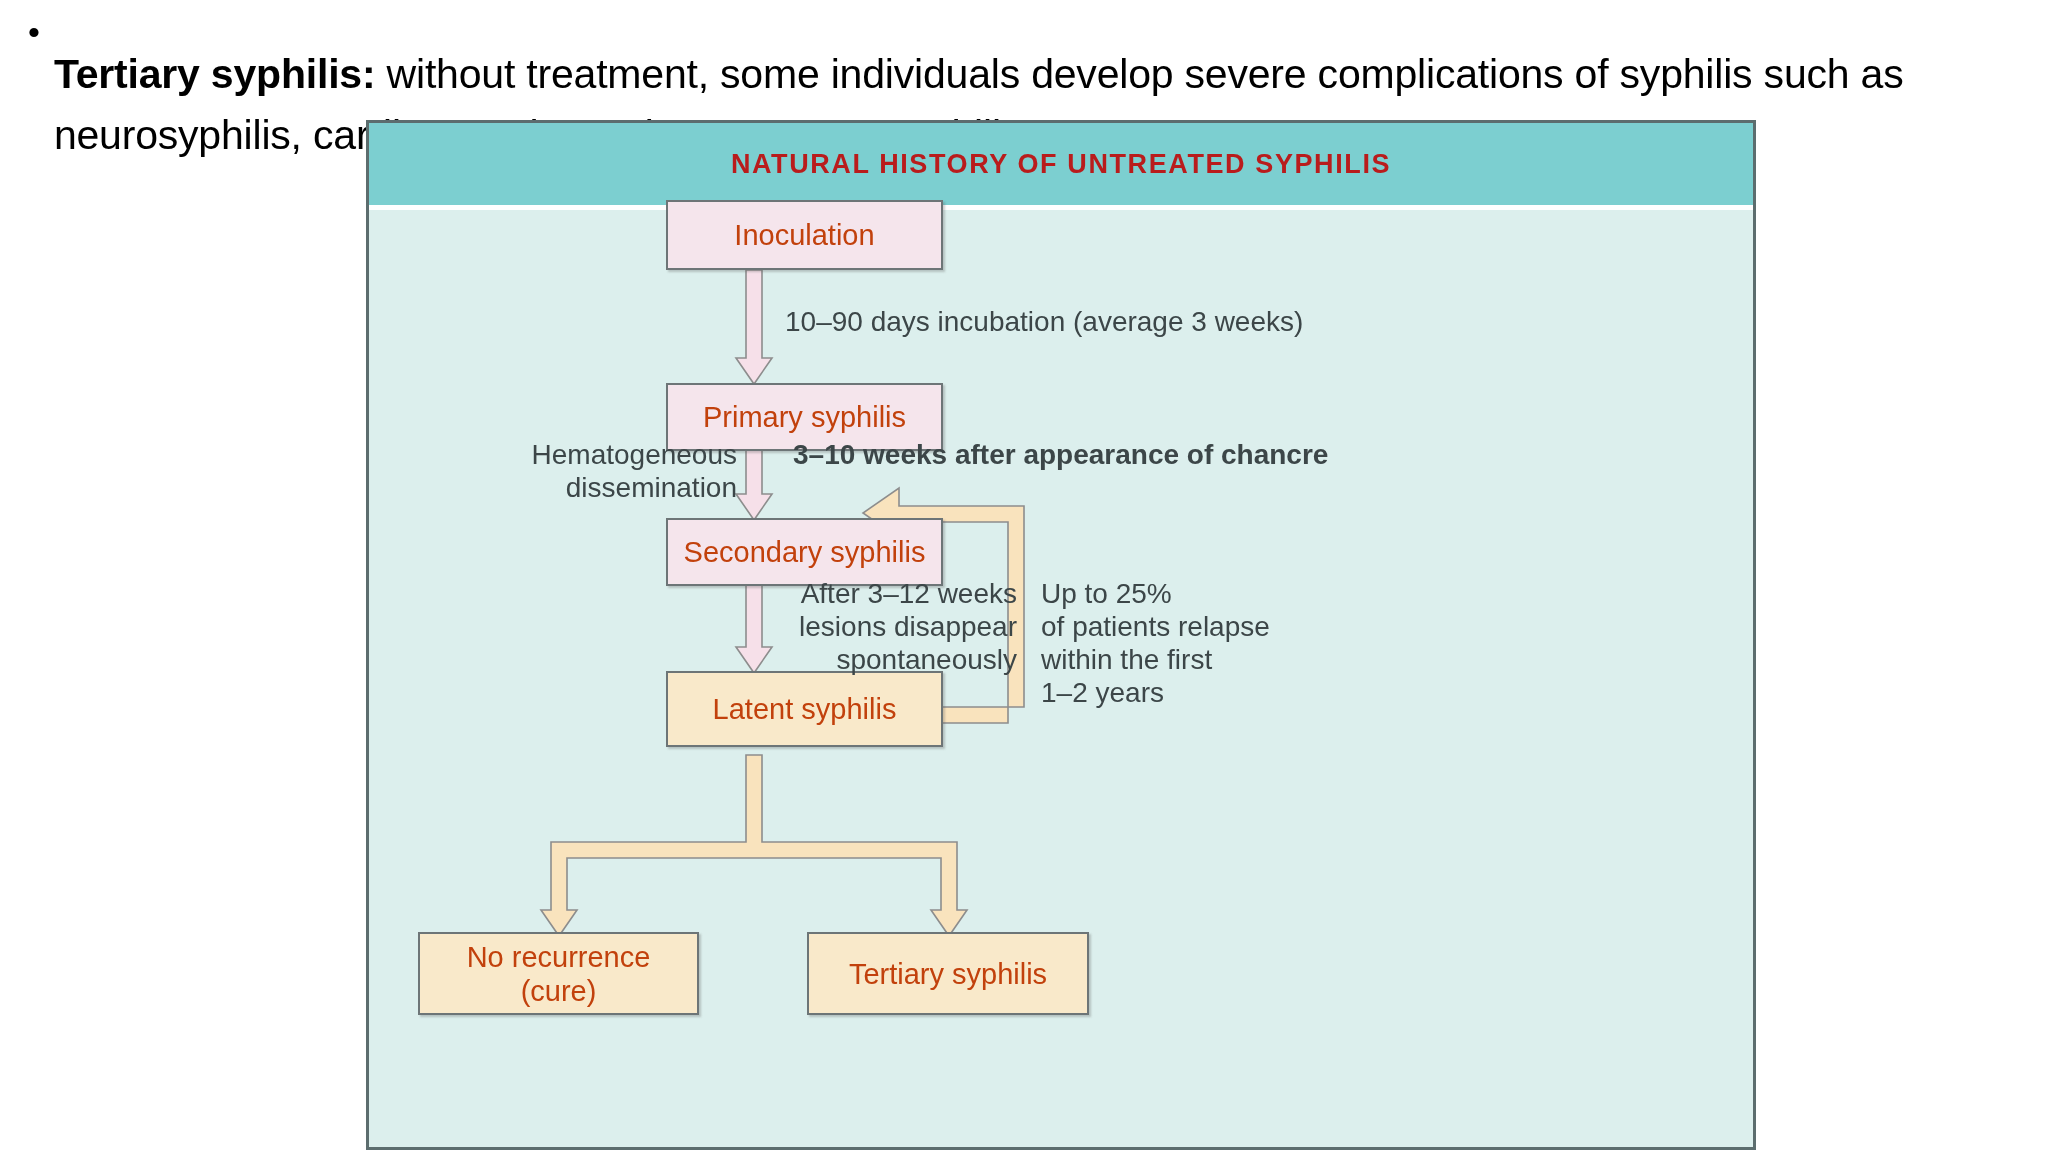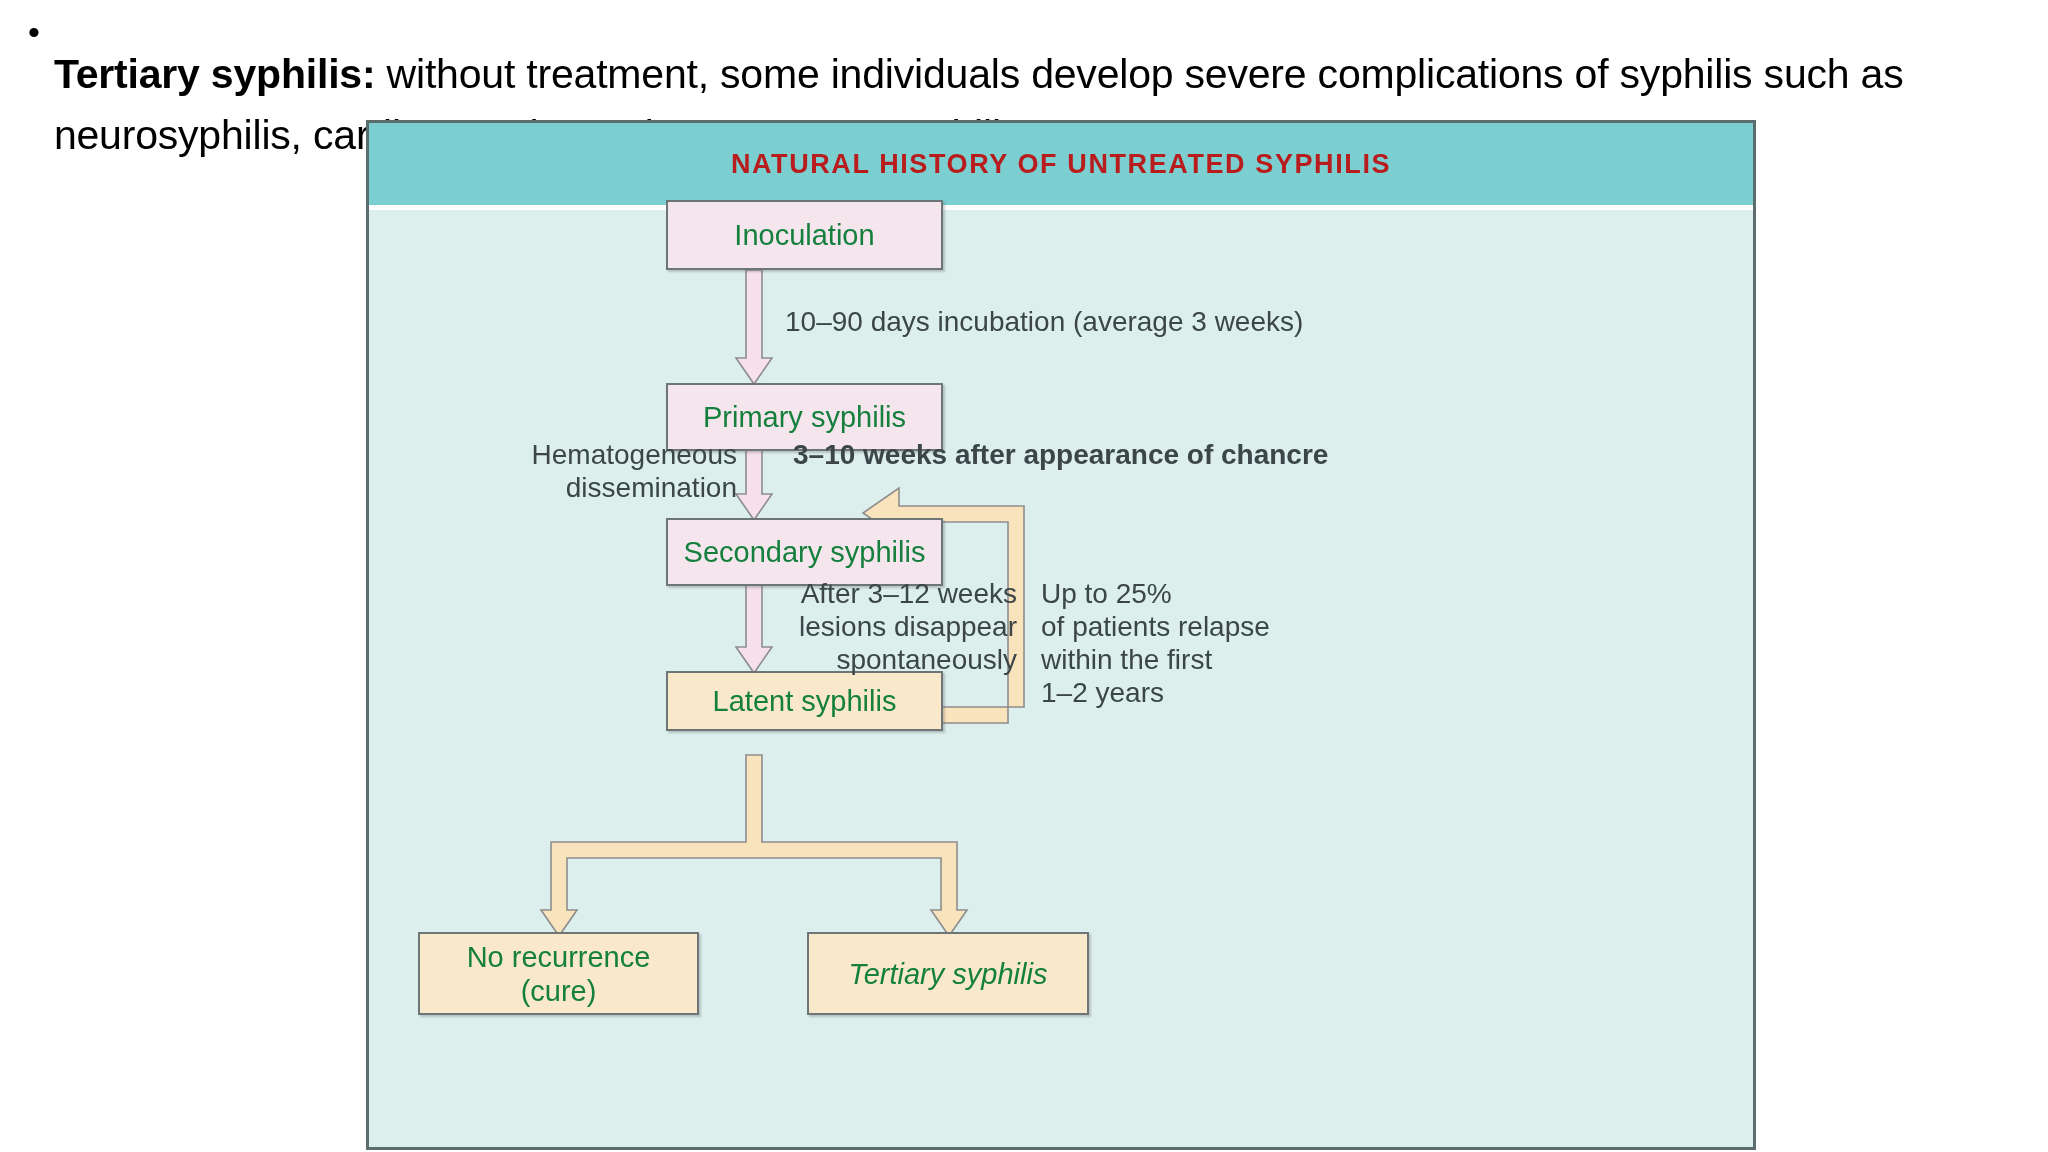--- a/index.html
+++ b/index.html
@@ -94,21 +94,21 @@
 
   
   .node {
     position: absolute;
     box-sizing: border-box;
     border: 2px solid #6d7577;
     display: flex;
     align-items: center;
     justify-content: center;
     text-align: center;
-    color: #15803d;
+    color: #c2410c;
     font-size: 29px;
     line-height: 34px;
     box-shadow: 2px 2px 2px rgba(90,90,90,0.30);
   }
   .node.pink  { background: #f5e5ec; }
   .node.cream { background: #f9e9ca; }
 
   
   .elabel {
     position: absolute;
@@ -157,30 +157,30 @@
     </div>
 
     <div class="node pink" style="left:297px; top:173px; width:277px; height:68px;">
       <span>Primary syphilis</span>
     </div>
 
     <div class="node pink" style="left:297px; top:308px; width:277px; height:68px;">
       <span>Secondary syphilis</span>
     </div>
 
-    <div class="node cream" style="left:297px; top:461px; width:277px; height:60px;">
+    <div class="node cream" style="left:297px; top:461px; width:277px; height:76px;">
       <span>Latent syphilis</span>
     </div>
 
     <div class="node cream" style="left:49px; top:722px; width:281px; height:83px; white-space:pre-line;">
       <span>No recurrence
 (cure)</span>
     </div>
 
-    <div class="node cream" style="left:438px; top:722px; width:282px; height:83px;font-style:italic;">
+    <div class="node cream" style="left:438px; top:722px; width:282px; height:83px;">
       <span>Tertiary syphilis</span>
     </div>
 
     <div class="elabel left" style="left:416px; top:95px; width:560px;">10–90 days incubation (average 3 weeks)</div>
 
     <div class="elabel right" style="left:-12px; top:228px; width:380px;">Hematogeneous dissemination</div>
 
     <div class="elabel left" style="left:424px; top:228px; width:560px;font-weight:bold;">3–10 weeks after appearance of chancre</div>
 
     <div class="elabel right" style="left:408px; top:367px; width:240px;">After 3–12 weeks

